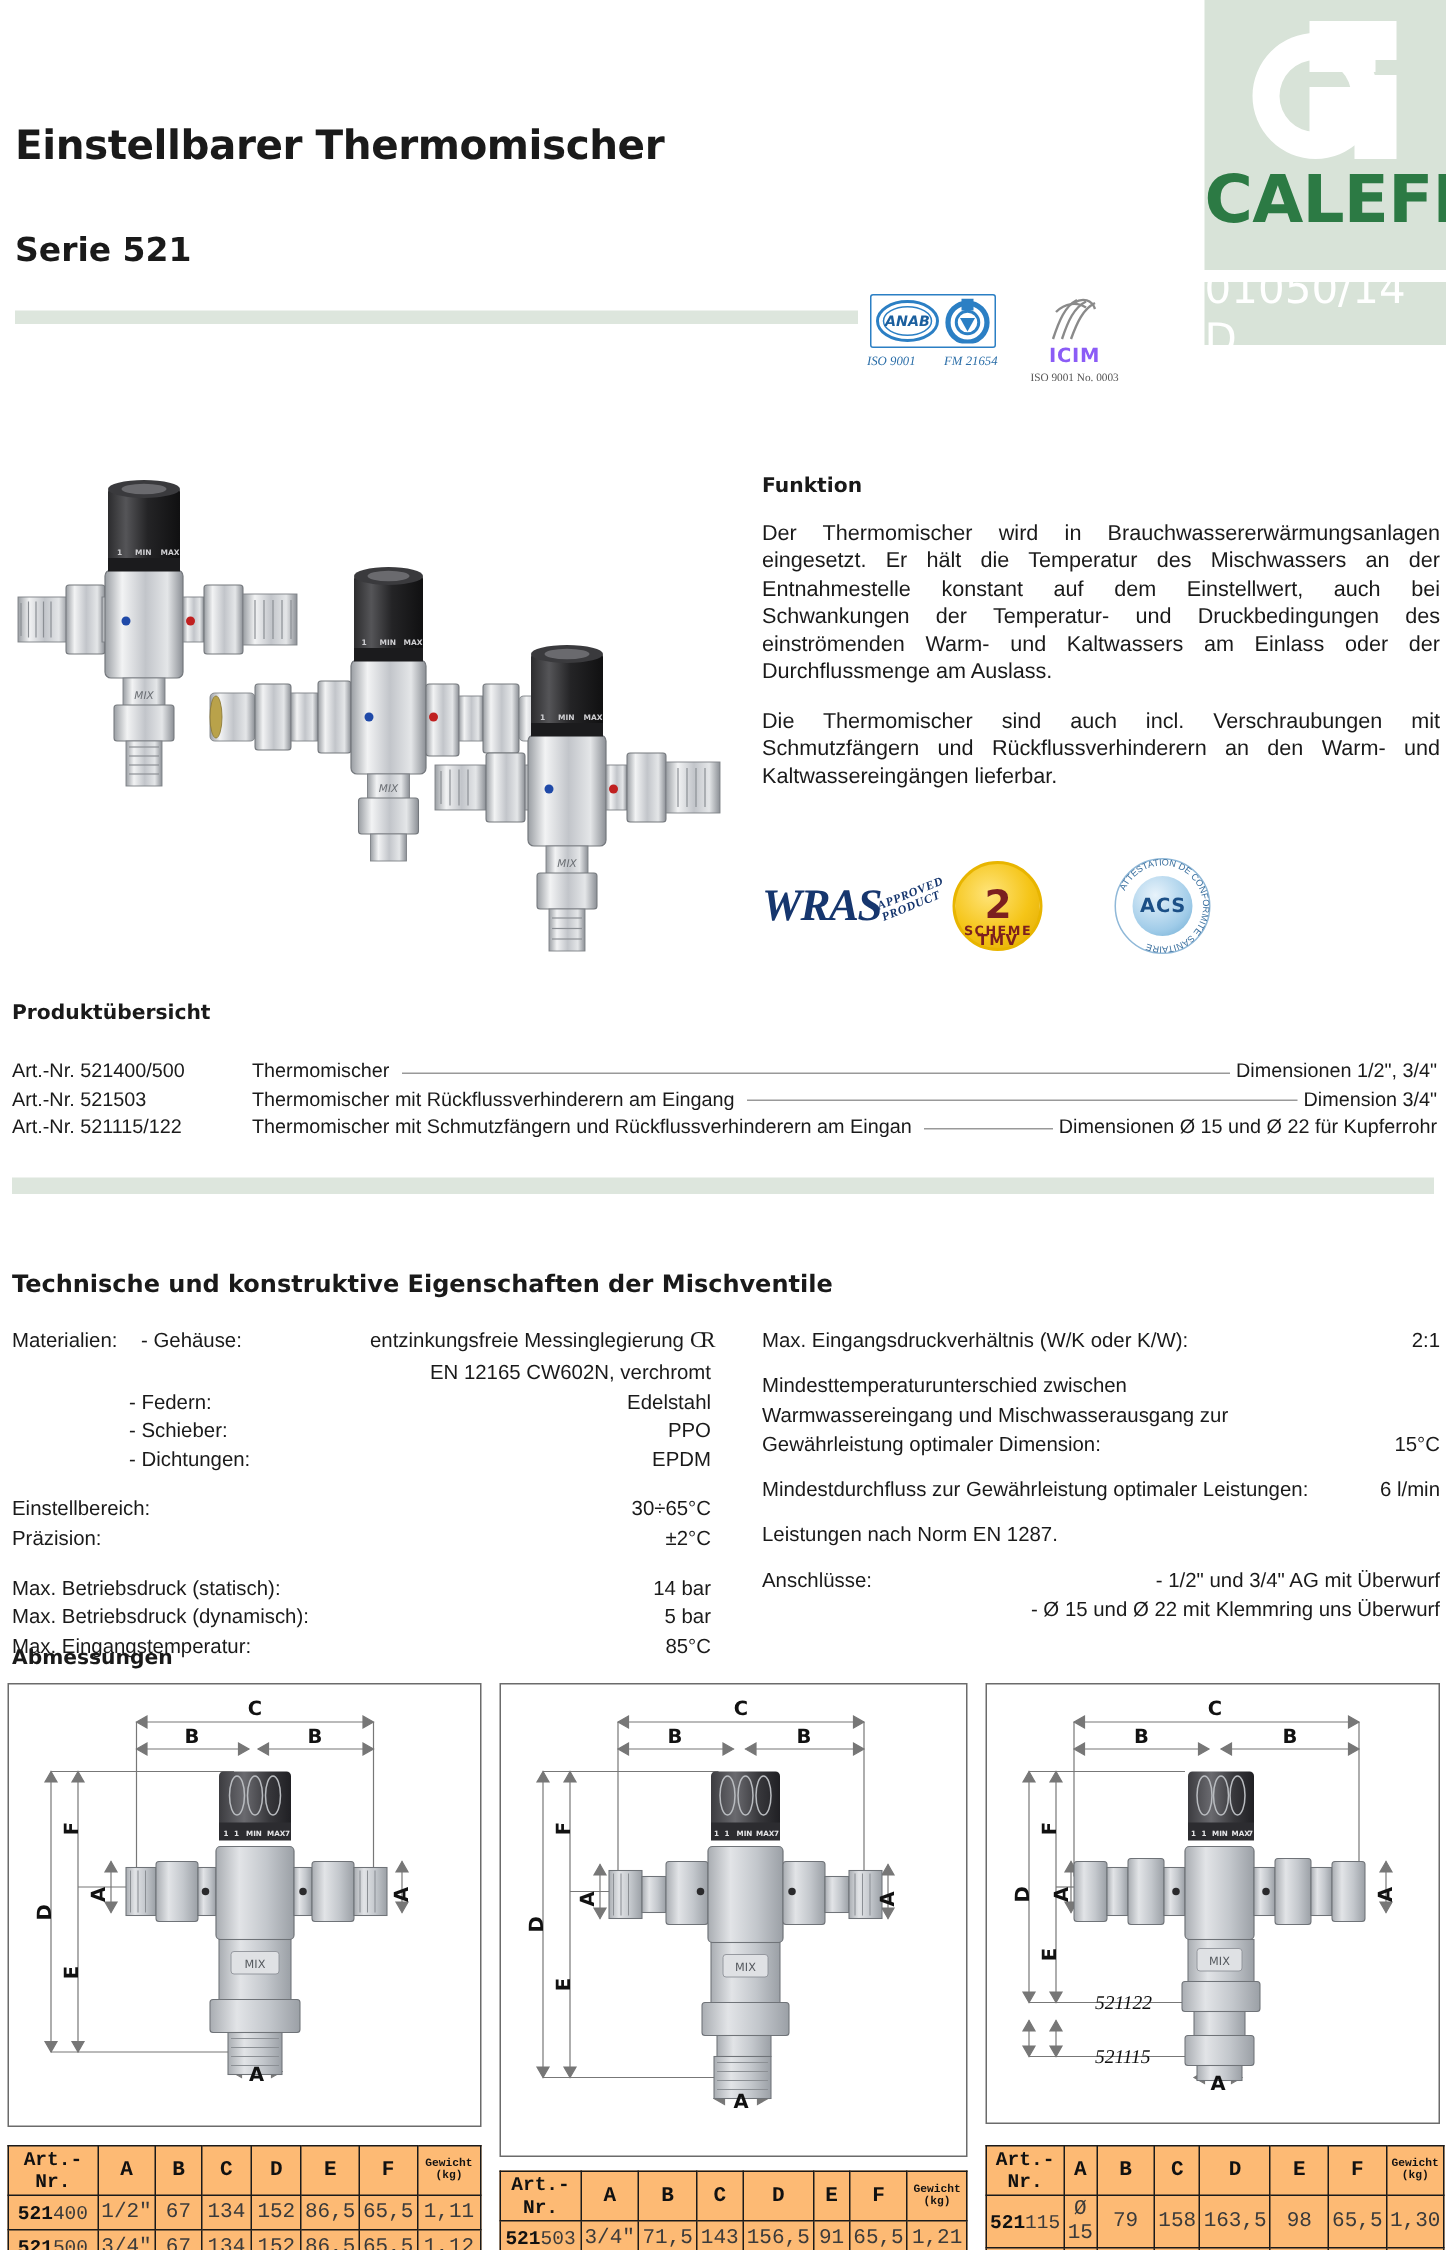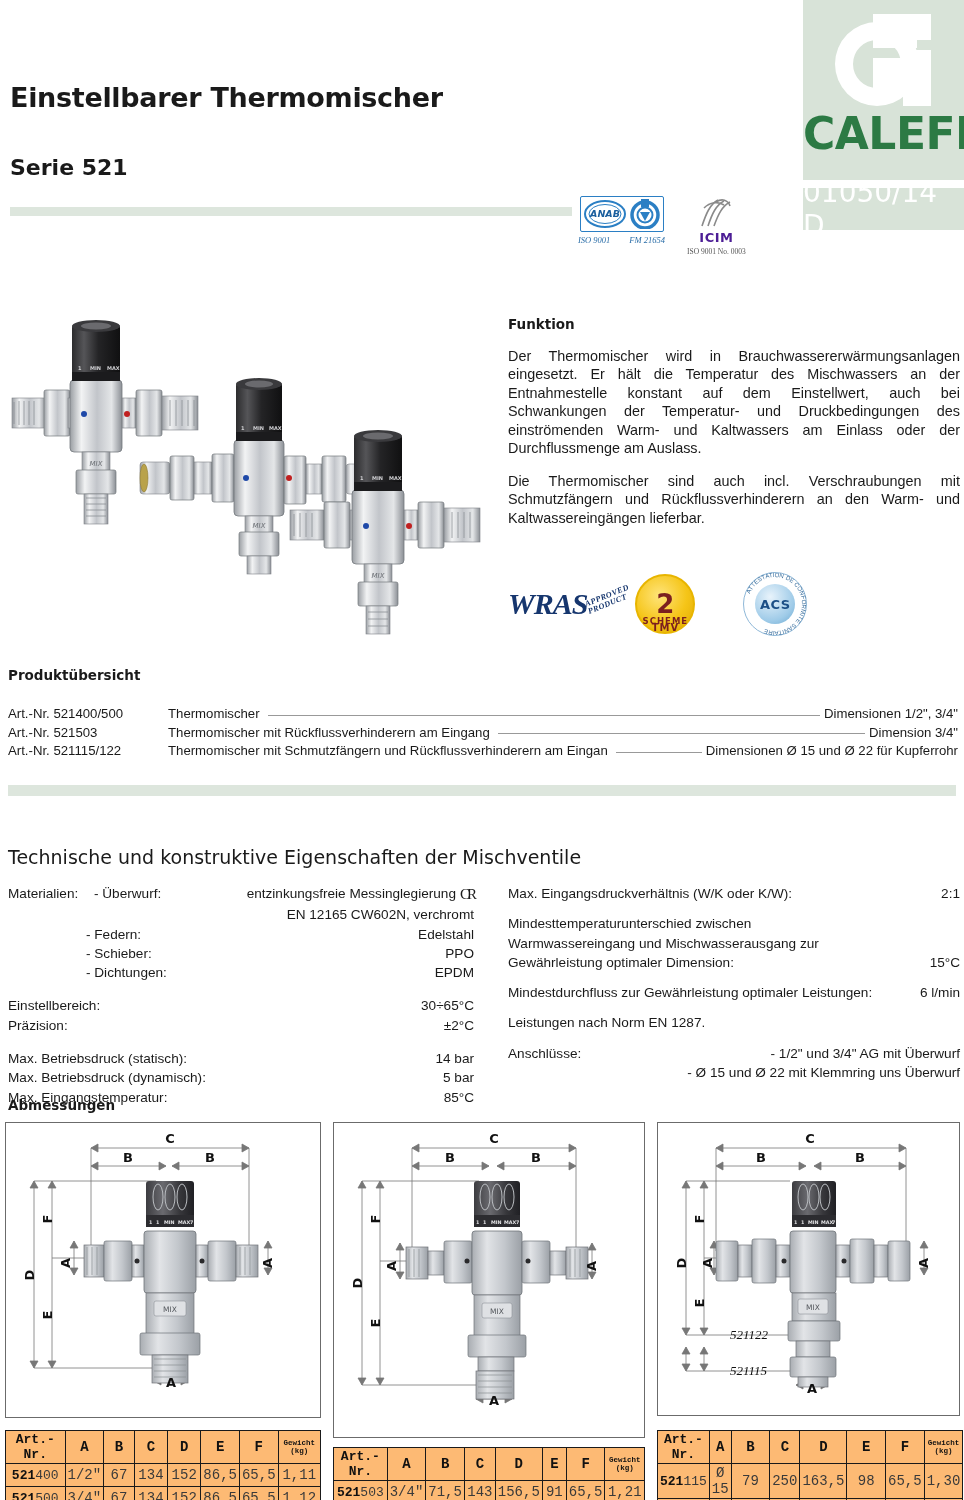--- a/index.html
+++ b/index.html
@@ -76,21 +76,21 @@
     font-family: "Liberation Serif", serif;
     font-style: italic; font-size: 8.5px; color: #2b6ea8;
     margin-top: 3px; white-space: nowrap;
   }
   .icim-caption {
     font-family: "Liberation Serif", serif;
     font-size: 7.5px; color: #555; margin-top: 2px; white-space: nowrap;
   }
   .icim-word {
     font-family: "DejaVu Sans", sans-serif; font-weight: bold;
-    font-size: 13px; color: #4c1d95; letter-spacing: 0.5px;
+    font-size: 13px; color: #8b5cf6; letter-spacing: 0.5px;
   }
 
   
   .photo-area {
     position: absolute; left: 0px; top: 300px; width: 500px; height: 360px;
   }
 
   
   .funktion {
     position: absolute; left: 508px; top: 316px; width: 452px;
@@ -188,21 +188,21 @@
   .band {
     position: absolute; left: 8px; width: 948px; height: 11px;
     background: #dde6dd;
   }
   .band-1 { top: 785px; }
 
   
   .tech-head {
     position: absolute; left: 8px; top: 846px;
     font-family: "DejaVu Sans", sans-serif;
-    font-weight: normal; font-size: 19px;
+    font-weight: bold; font-size: 16px;
   }
   .tech-left { position: absolute; left: 8px; top: 884px; width: 466px; }
   .tech-right { position: absolute; left: 508px; top: 884px; width: 452px; }
 
   .trow {
     display: flex; font-size: 13.6px; line-height: 1.42; white-space: nowrap;
   }
   .trow .lbl { flex: 0 0 auto; }
   .trow .spacer { flex: 1 1 auto; }
   .trow .val { flex: 0 0 auto; text-align: right; }
@@ -533,21 +533,21 @@
   </div>
 </div>
 
 <div class="band band-1"></div>
 
 <div class="tech-head">Technische und konstruktive Eigenschaften der Mischventile</div>
 
 <div class="tech-left">
   <div class="trow">
     <span class="lbl" style="width:86px;flex:0 0 86px">Materialien:</span>
-    <span class="lbl" style="width:100px;flex:0 0 100px">- Überwurf:</span>
+    <span class="lbl" style="width:100px;flex:0 0 100px">- Gehäuse:</span>
     <span class="spacer"></span>
     <span class="val">entzinkungsfreie Messinglegierung</span>
     <span class="cr-mark">CR</span>
   </div>
   <div class="line-plain right-ind">EN 12165 CW602N, verchromt</div>
 
   <div class="trow indent-1">
     <span class="lbl">- Federn:</span>
     <span class="spacer"></span>
     <span class="val">Edelstahl</span>
@@ -960,21 +960,21 @@
     <th style="width:11%">C</th>
     <th style="width:11%">D</th>
     <th style="width:11%">E</th>
     <th style="width:11%">F</th>
     <th class="gw" style="width:14%">Gewicht (kg)</th>
   </tr>
   <tr>
     <td class="art"><b>521</b><span>115</span></td>
     <td>Ø 15</td>
     <td>79</td>
-    <td>250</td>
+    <td>158</td>
     <td>163,5</td>
     <td>98</td>
     <td>65,5</td>
     <td>1,30</td>
   </tr>
   <tr>
     <td class="art"></td>
     <td>Ø 22</td>
     <td>80,5</td>
     <td>161</td>

